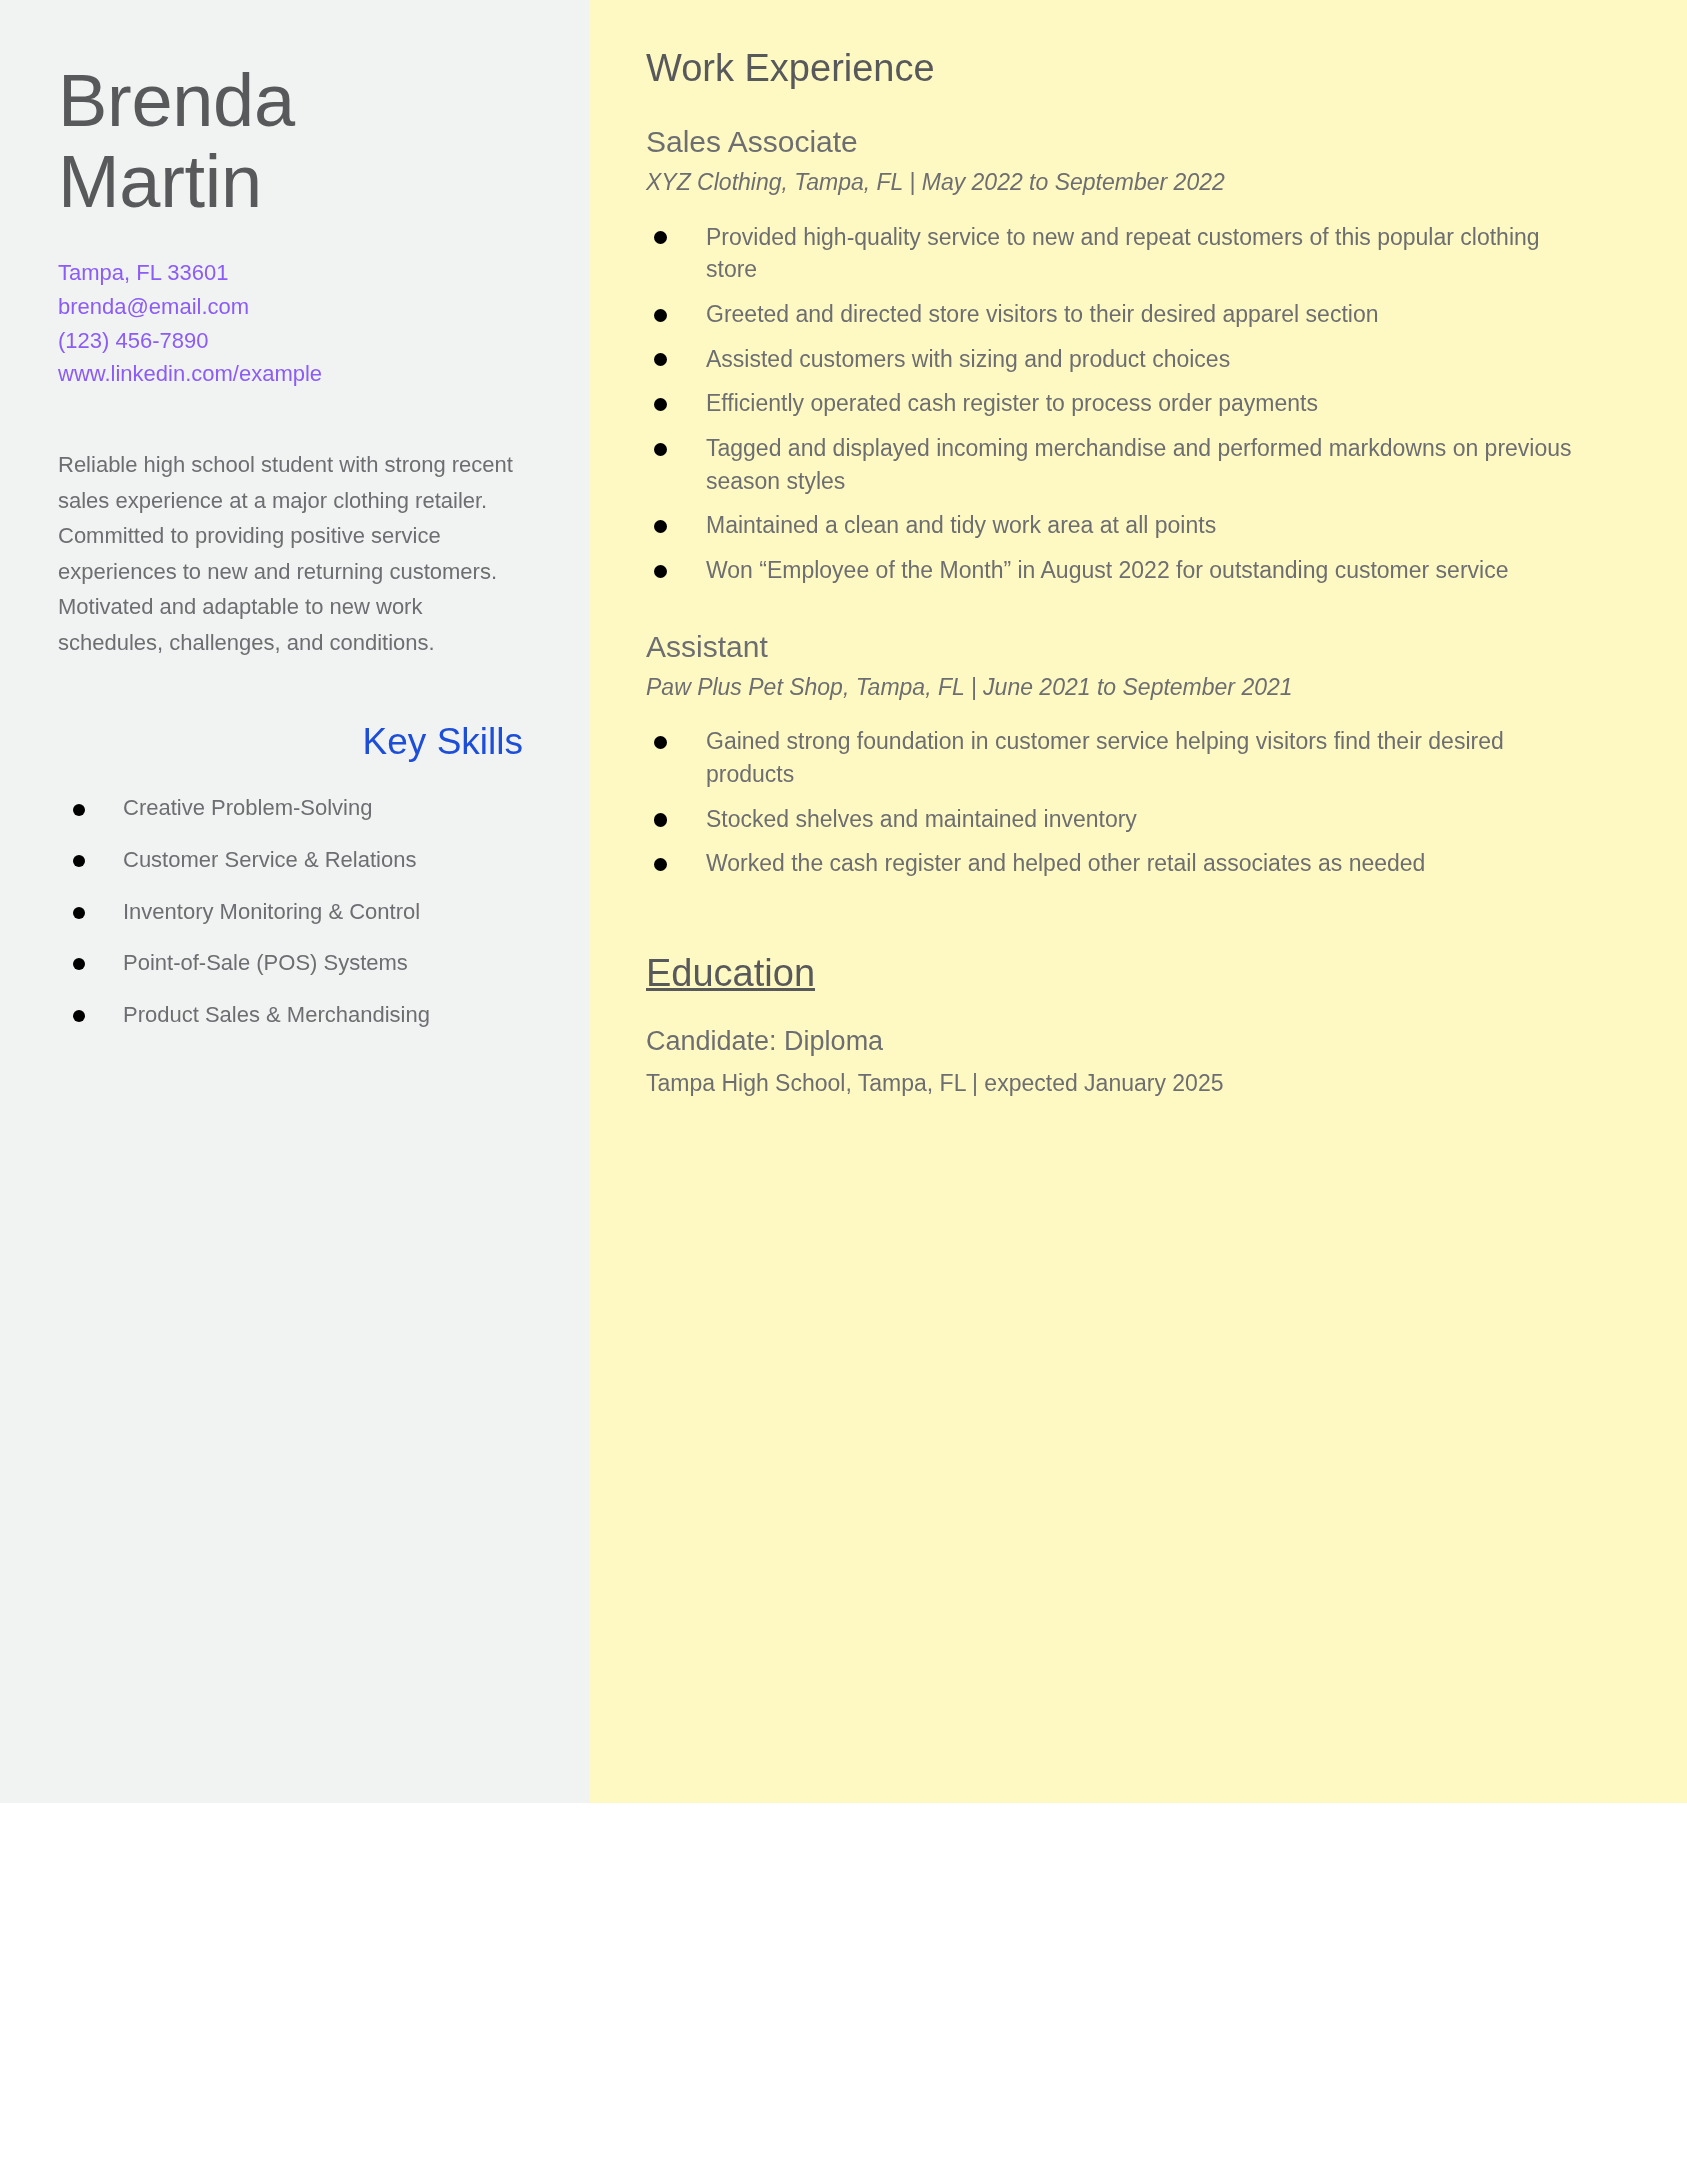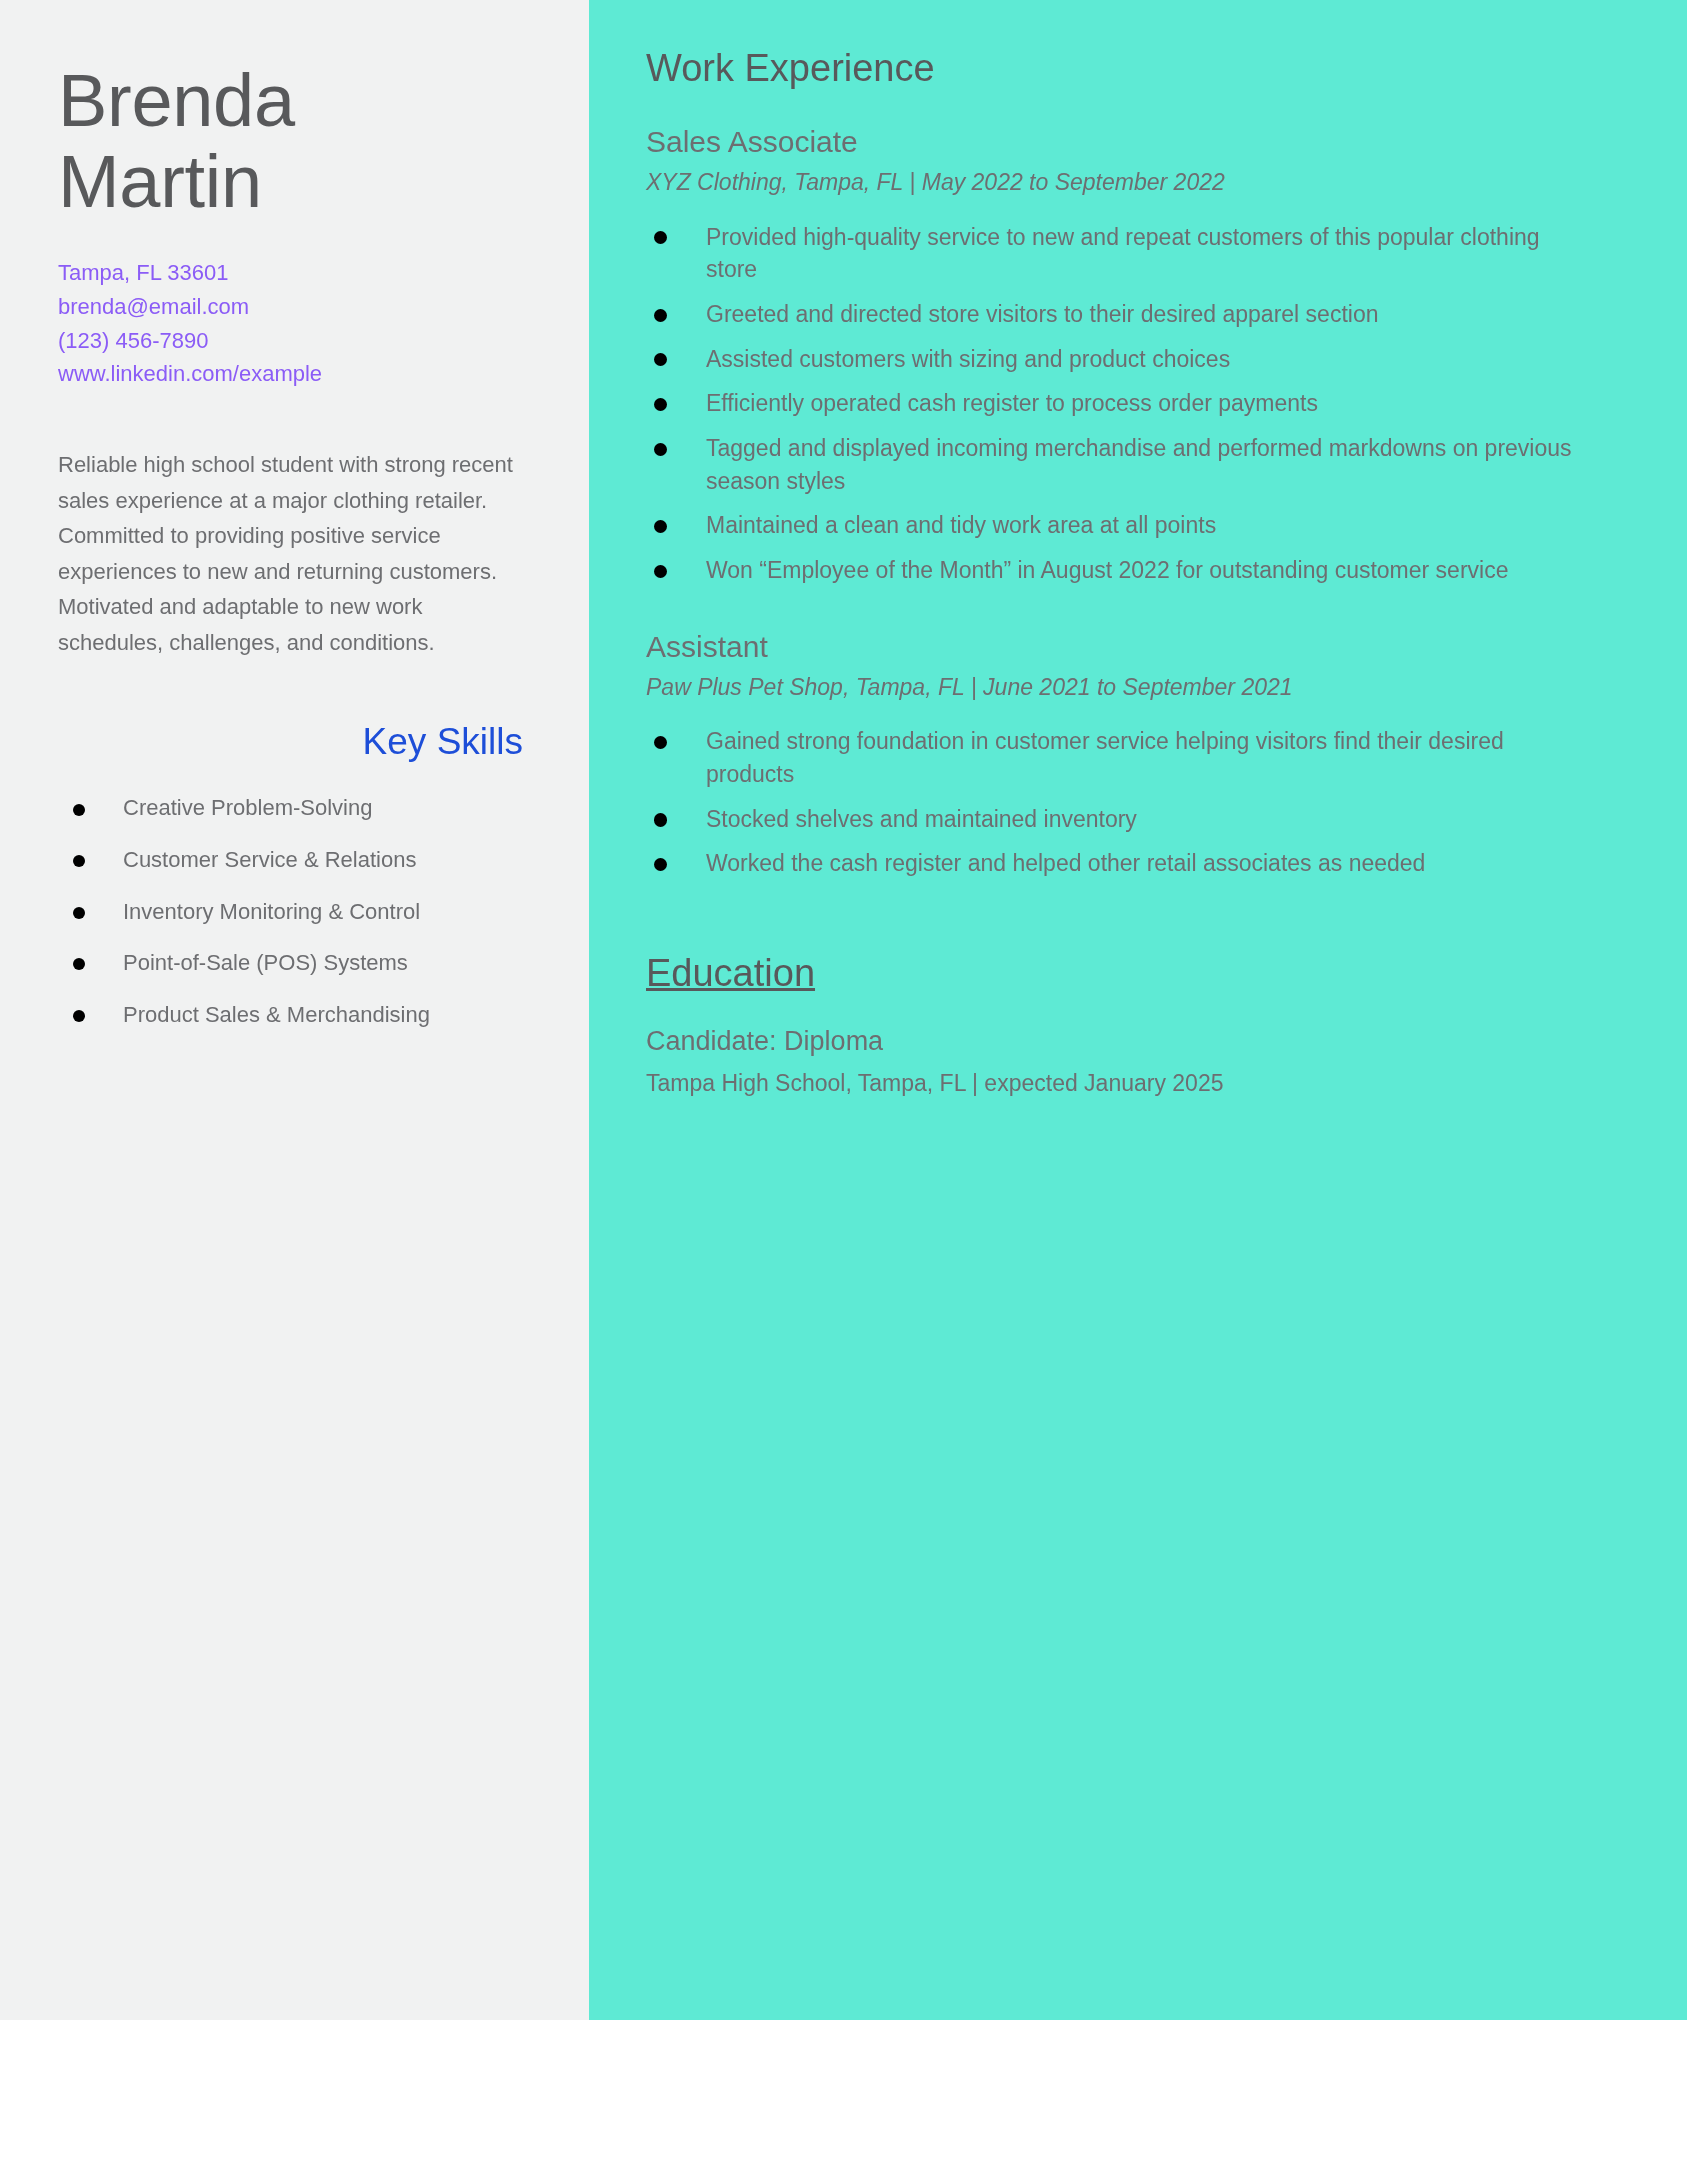--- a/index.html
+++ b/index.html
@@ -8,21 +8,21 @@
     background: #ffffff;
   }
   body {
     font-family: "Liberation Sans", sans-serif;
     -webkit-font-smoothing: antialiased;
   }
 
   .page {
     position: relative;
     width: 1687px;
-    height: 2020px;
+    height: 1803px;
     background: #ffffff;
     overflow: hidden;
     display: flex;
     flex-direction: row;
     align-items: stretch;
   }
 
   
   .sidebar {
     width: 589px;
@@ -94,21 +94,21 @@
     border-radius: 50%;
     background: #000000;
     display: block;
   }
 
   
   .main {
     flex: 1 1 auto;
     box-sizing: border-box;
     padding: 48px 112px 0 57px;
-    background: #5eead4;
+    background: #fef9c3;
   }
 
   .main-heading {
     font-size: 38px;
     font-weight: 400;
     color: #58595b;
     line-height: 1.1;
     margin: 0 0 33px 0;
   }
   .main-heading.education {

